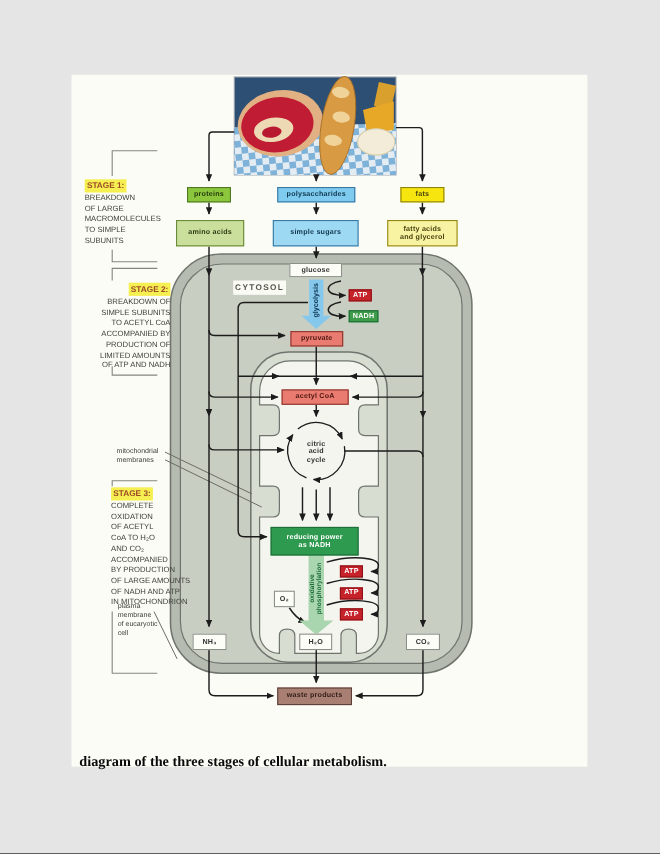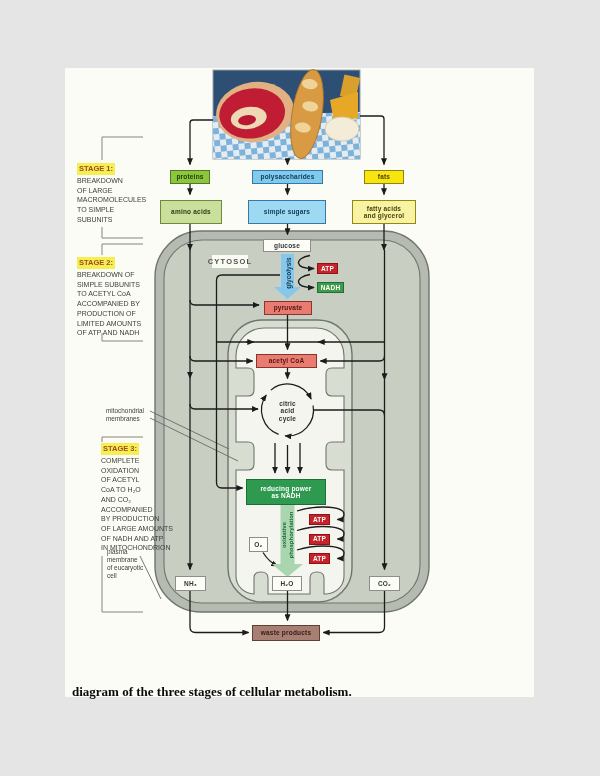--- a/index.html
+++ b/index.html
@@ -140,21 +140,21 @@
   </svg>
 
   <div class="lbl" style="left:77px;top:163px;width:75px;">
     <span class="stage-title">STAGE 1:</span>
     <div>BREAKDOWN</div>
     <div>OF LARGE</div>
     <div>MACROMOLECULES</div>
     <div>TO SIMPLE</div>
     <div>SUBUNITS</div>
   </div>
-  <div class="lbl" style="left:77px;top:257px;width:78px;">
+  <div class="lbl" style="left:77px;top:257px;width:78px;text-align:right;">
     <span class="stage-title">STAGE 2:</span>
     <div>BREAKDOWN OF</div>
     <div>SIMPLE SUBUNITS</div>
     <div>TO ACETYL CoA</div>
     <div>ACCOMPANIED BY</div>
     <div>PRODUCTION OF</div>
     <div>LIMITED AMOUNTS</div>
     <div>OF ATP AND NADH</div>
   </div>
   <div class="lbl" style="left:77px;top:443px;width:78px;margin-left:24px;">
@@ -186,21 +186,21 @@
   <div class="bx" style="left:252px;top:170px;width:71px;height:13.5px;background:#7fcbef;border-color:#3878a3;color:#10384f;">polysaccharides</div>
   <div class="bx" style="left:364px;top:170px;width:40px;height:13.5px;background:#f6e50f;border-color:#8f8410;color:#4a4410;">fats</div>
   <div class="bx" style="left:160px;top:200px;width:62px;height:24px;background:#cadf9b;border-color:#6b8a3a;color:#2f3d17;">amino acids</div>
   <div class="bx" style="left:248px;top:200px;width:78px;height:24px;background:#9ed9f4;border-color:#3878a3;color:#10384f;">simple sugars</div>
   <div class="bx" style="left:352px;top:200px;width:64px;height:24px;background:#f8f3a2;border-color:#948613;color:#4a4410;">
     <div>fatty acids</div>
     <div>and glycerol</div>
   </div>
 
   <div class="bx whitebox" style="left:263px;top:239px;width:48px;height:13px;">glucose</div>
-  <div class="bx" style="left:212px;top:255px;width:36px;height:13px;background:#fbfbf5;border:none;color:#55554d;font:700 7.5px 'Liberation Sans',sans-serif;letter-spacing:1.2px;">CYTOSOL</div>
+  <div class="bx" style="left:212px;top:255px;width:48px;height:13px;background:#fbfbf5;border:none;color:#55554d;font:700 7.5px 'Liberation Sans',sans-serif;letter-spacing:1.2px;">CYTOSOL</div>
   <div class="vtext" style="left:287.5px;top:273px;color:#0d3550;font:700 6.5px 'Liberation Sans',sans-serif;">glycolysis</div>
   <div class="bx" style="left:317px;top:263px;width:21px;height:11px;background:#c5222a;border-color:#8e1217;color:#fff;font-weight:700;">ATP</div>
   <div class="bx" style="left:317px;top:282px;width:27px;height:11px;background:#3e9b4a;border-color:#1d6e38;color:#fff;font-weight:700;">NADH</div>
   <div class="bx" style="left:264px;top:301px;width:48px;height:14px;background:#ea7b70;border-color:#8a342c;color:#4f1812;">pyruvate</div>
 
   <div class="bx" style="left:256px;top:354px;width:61px;height:14px;background:#ea7b70;border-color:#8a342c;color:#4f1812;">acetyl CoA</div>
   <div class="bx" style="left:266px;top:398px;width:43px;height:26px;border:none;color:#333;background:transparent;">
     <div>citric</div>
     <div>acid</div>
     <div>cycle</div>

